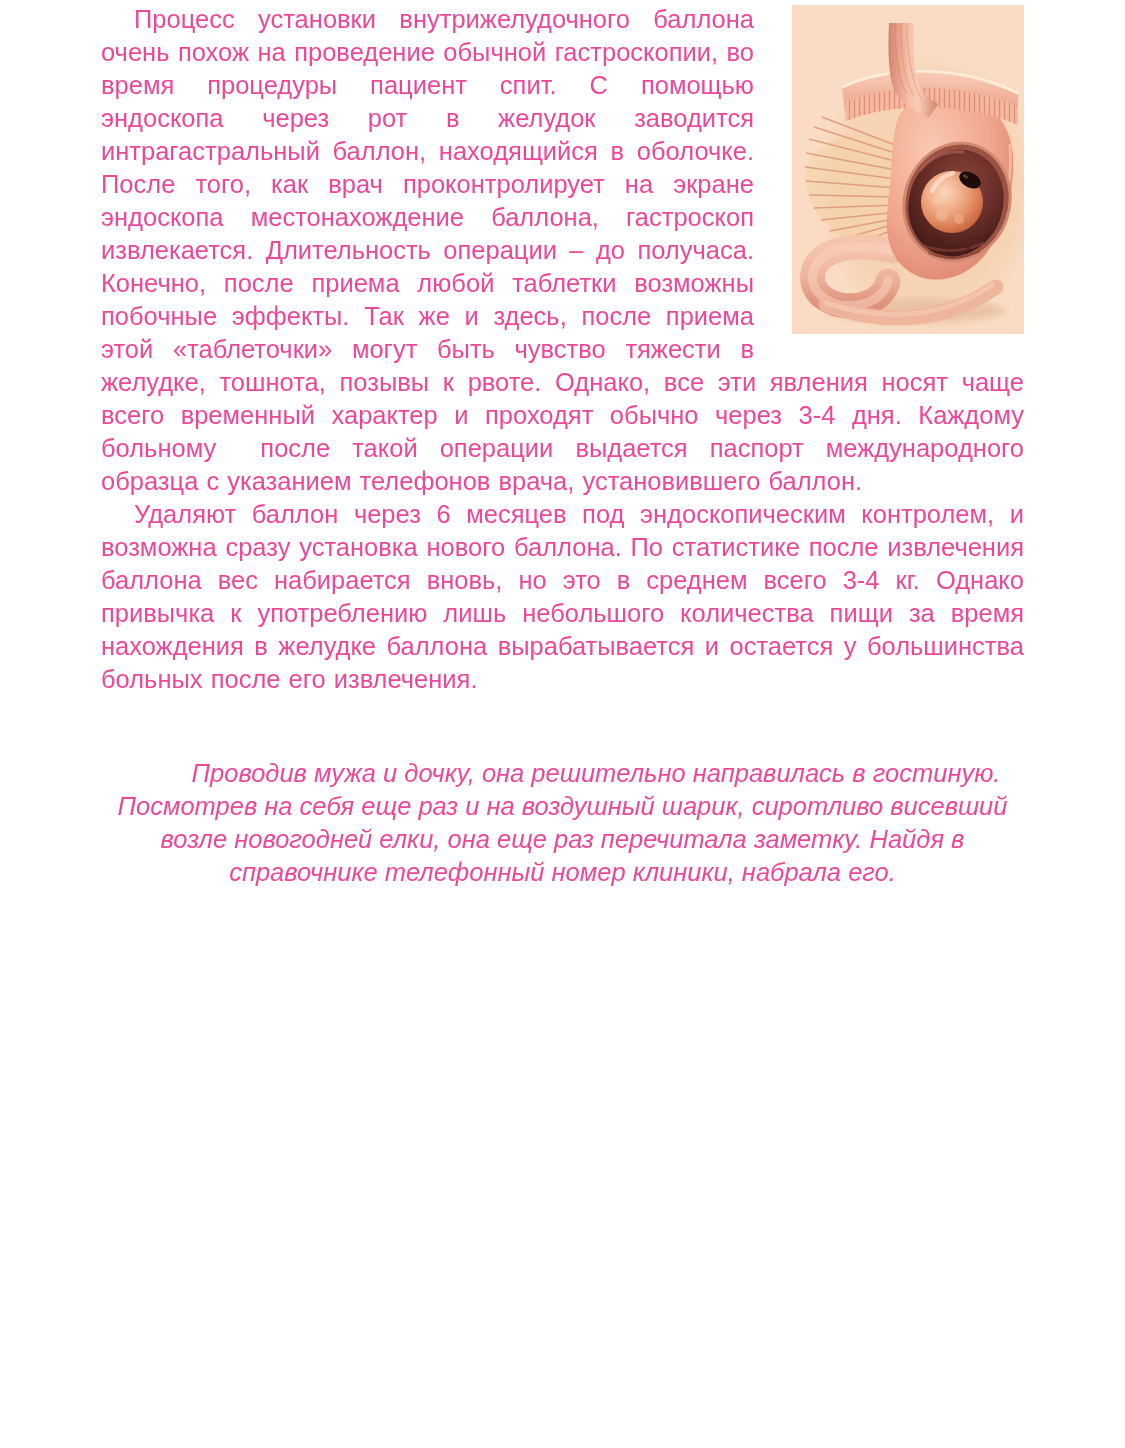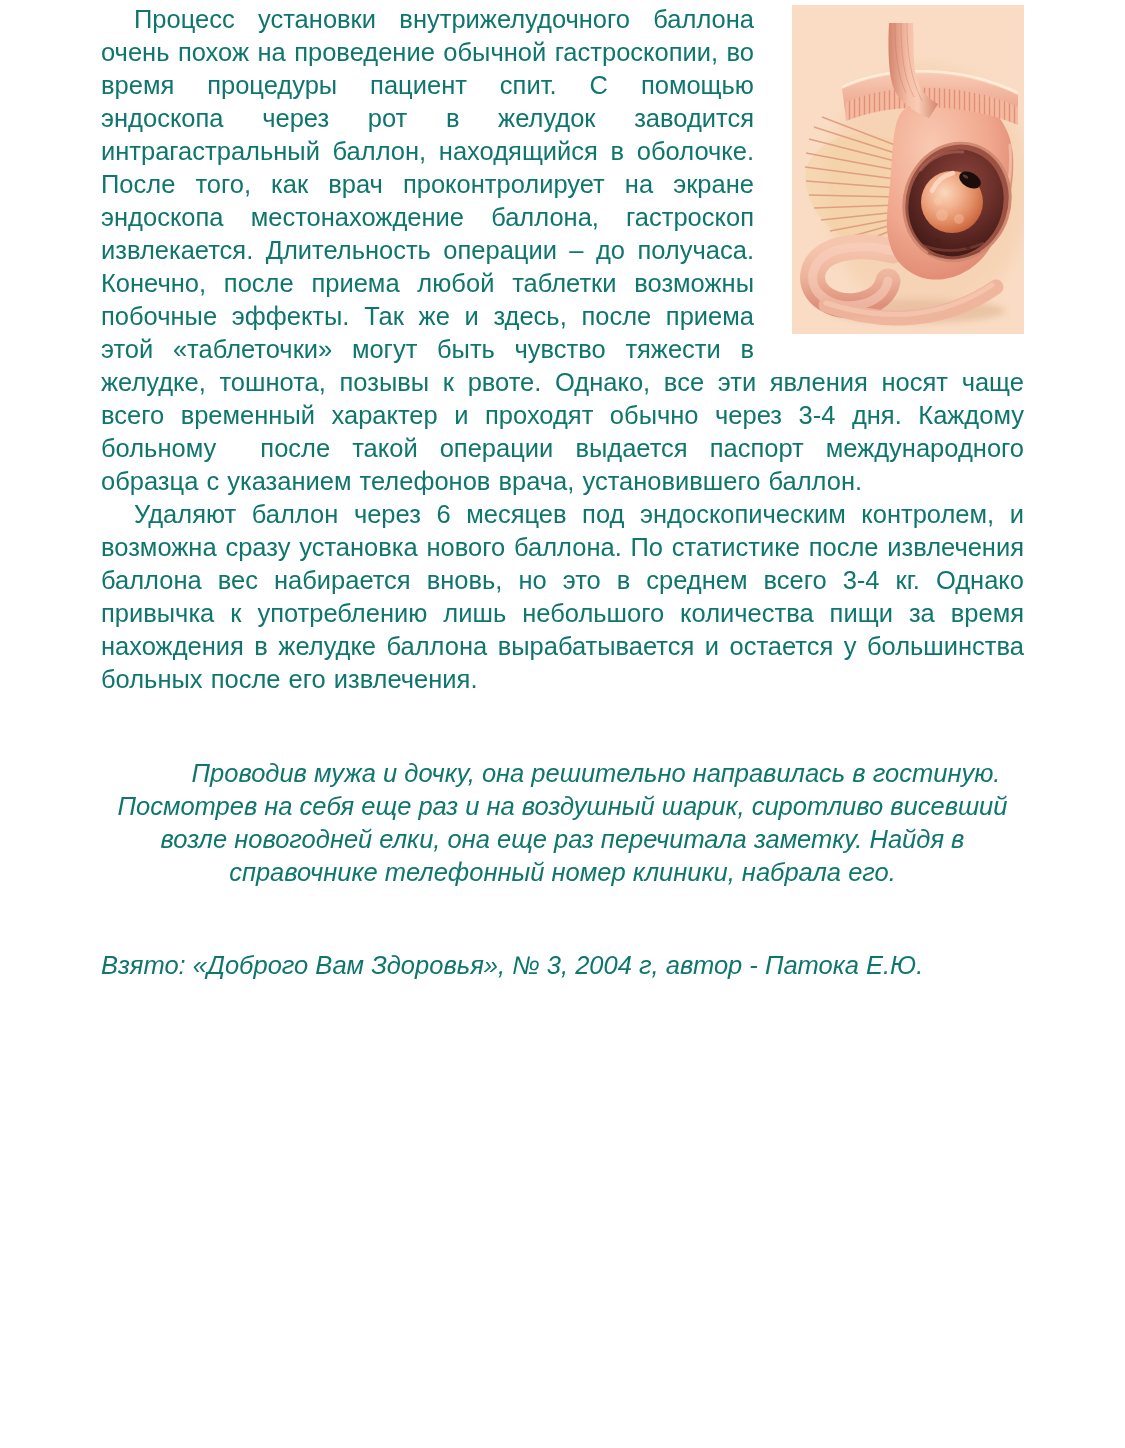--- a/index.html
+++ b/index.html
@@ -3,21 +3,21 @@
 <meta charset="utf-8">
 <style>
   html, body { margin: 0; padding: 0; background: #ffffff; }
   .page {
     position: relative;
     width: 1125px;
     height: 1204px;
     background: #ffffff;
     overflow: hidden;
     font-family: "Liberation Sans", "DejaVu Sans", sans-serif;
-    color: #0f766e;
+    color: #ec4899;
   }
   .content {
     padding: 3px 101px 0 101px;
   }
   .para {
     margin: 0;
     font-size: 25.5px;
     line-height: 33px;
     text-align: justify;
     word-spacing: 1px;
@@ -174,16 +174,15 @@
         </g>
       </svg>
     </figure>
 
     <p class="para body-indent">Процесс установки внутрижелудочного баллона очень похож на проведение обычной гастроскопии, во время процедуры пациент спит. С помощью эндоскопа через рот в желудок заводится интрагастральный баллон, находящийся в оболочке. После того, как врач проконтролирует на экране эндоскопа местонахождение баллона, гастроскоп извлекается. Длительность операции – до получаса. Конечно, после приема любой таблетки возможны побочные эффекты. Так же и здесь, после приема этой «таблеточки» могут быть чувство тяжести в желудке, тошнота, позывы к рвоте. Однако, все эти явления носят чаще всего временный характер и проходят обычно через 3-4 дня. Каждому больному &nbsp;после такой операции выдается паспорт международного образца с указанием телефонов врача, установившего баллон.</p>
 
     <p class="para body-indent">Удаляют баллон через 6 месяцев под эндоскопическим контролем, и возможна сразу установка нового баллона. По статистике после извлечения баллона вес набирается вновь, но это в среднем всего 3-4 кг. Однако привычка к употреблению лишь небольшого количества пищи за время нахождения в желудке баллона вырабатывается и остается у большинства больных после его извлечения.</p>
 
     <p class="para fiction">Проводив мужа и дочку, она решительно направилась в гостиную. Посмотрев на себя еще раз и на воздушный шарик, сиротливо висевший возле новогодней елки, она еще раз перечитала заметку. Найдя в справочнике телефонный номер клиники, набрала его.</p>
 
-    <p class="para source">Взято: «Доброго Вам Здоровья», № 3, 2004 г, автор - Патока Е.Ю.</p>
 
   </div>
 </div>
 
 </body></html>

